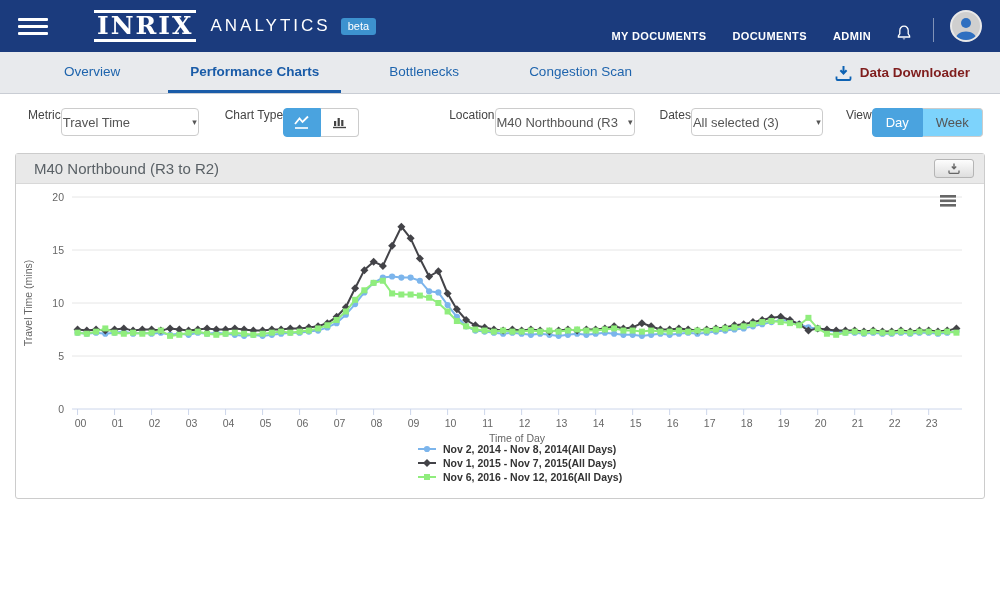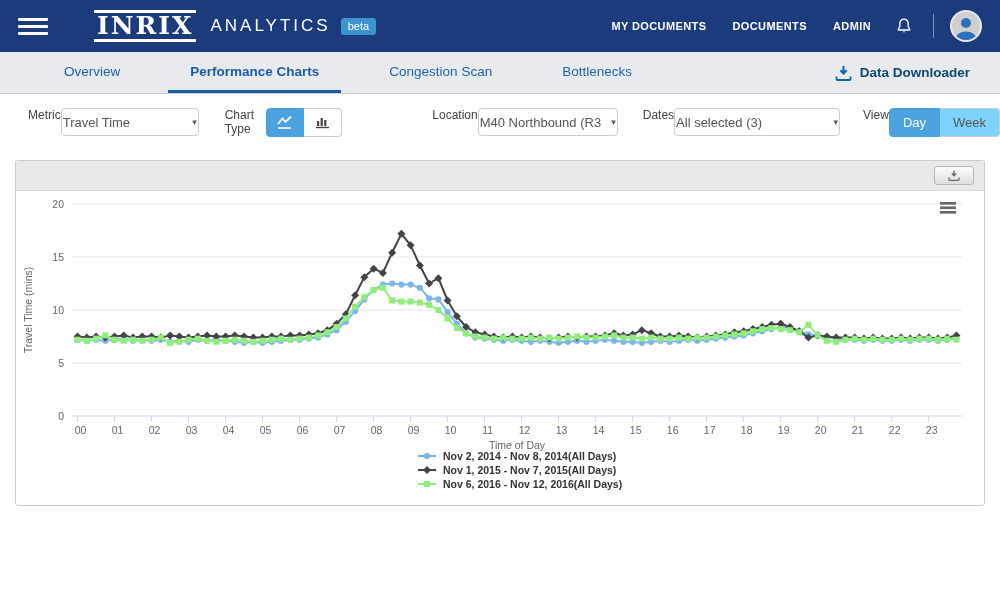--- a/index.html
+++ b/index.html
@@ -6,52 +6,52 @@
   html,body { width:1000px; height:600px; background:#fff; font-family:"Liberation Sans", sans-serif; overflow:hidden; }
 
   
   .navbar { height:52px; background:#1b3b7d; display:flex; align-items:center; padding:0 18px; }
   .hamburger { width:30px; cursor:pointer; margin-right:46px; }
   .hamburger div { height:3px; background:#fff; margin:4px 0; border-radius:1px; }
   .brand { display:flex; align-items:center; }
   .brand-logo { color:#fff; font-family:"DejaVu Serif", serif; font-weight:bold; font-size:25px; letter-spacing:2px; border-top:3px solid #fff; border-bottom:3px solid #fff; padding:0 3px; line-height:1.05; }
   .brand-suffix { color:#fff; font-size:17px; letter-spacing:3px; font-weight:300; margin-left:14px; }
   .beta-badge { background:#3d92cf; color:#fff; font-size:11px; padding:2px 7px 3px; border-radius:3px; margin-left:10px; }
-  .nav-right { margin-left:auto; display:flex; align-items:center; }
+  .nav-right { margin-left:auto; display:flex; align-items:flex-end; }
   .nav-link { color:#fff; font-size:11px; font-weight:bold; letter-spacing:.4px; margin-left:26px; cursor:pointer; }
   .bell { margin-left:24px; cursor:pointer; display:flex; }
   .nav-divider { width:1px; height:24px; background:rgba(255,255,255,.45); margin:0 16px 0 20px; }
   .avatar { width:32px; height:32px; border-radius:50%; background:#cfcfcf; border:2px solid #e9e9e9; display:flex; align-items:flex-end; justify-content:center; overflow:hidden; cursor:pointer; }
 
   
   .tabbar { height:42px; background:#e8eaed; border-bottom:1px solid #c9cdd4; display:flex; align-items:stretch; padding-left:42px; }
   .tab { display:flex; align-items:center; padding:0 22px; margin-right:26px; color:#1e64ad; font-size:13.5px; cursor:pointer; border-bottom:3px solid transparent; }
   .tab.active { color:#1a5ca8; border-bottom-color:#1a5ca8; font-weight:bold; }
-  .data-downloader { margin-left:auto; display:flex; align-items:center; padding-right:30px; color:#0c4a6e; font-size:13.5px; font-weight:bold; cursor:pointer; }
+  .data-downloader { margin-left:auto; display:flex; align-items:center; padding-right:30px; color:#7f1d1d; font-size:13.5px; font-weight:bold; cursor:pointer; }
   .data-downloader svg { margin-right:8px; }
 
   
   .filters { background:#fff; padding:14px 0 16px 28px; display:flex; }
   .fg { display:flex; flex-direction:row; }
   .fg-label { font-size:12px; color:#444; margin-bottom:8px; }
   .select { height:28px; border:1px solid #ccc; border-radius:4px; background:#fff; display:flex; align-items:center; padding:0 1px; font-size:13px; color:#555; cursor:pointer; }
   .select .caret { margin-left:auto; font-size:9px; color:#555; padding-left:8px; }
   .btn-group { display:flex; }
   .ct-btn { width:38px; height:29px; border:1px solid #ccc; background:#fff; display:flex; align-items:center; justify-content:center; cursor:pointer; }
   .ct-btn:first-child { border-radius:4px 0 0 4px; }
   .ct-btn:last-child { border-radius:0 4px 4px 0; border-left:none; }
   .ct-btn.active { background:#4aa3df; border-color:#4aa3df; }
   .view-btn { height:29px; padding:0 13px; border:1px solid #ccc; background:#7dd3fc; font-size:13px; color:#555; display:flex; align-items:center; cursor:pointer; }
   .view-btn:first-child { border-radius:4px 0 0 4px; }
   .view-btn:last-child { border-radius:0 4px 4px 0; border-left:none; }
   .view-btn.active { background:#4aa3df; border-color:#4aa3df; color:#fff; }
   .w-metric { width:138px; margin-right:26px; }
   .w-ctype { margin-right:90px; }
   .w-loc { width:140px; margin-right:25px; }
-  .w-dates { width:166px; margin-right:23px; }
+  .w-dates { width:132px; margin-right:23px; }
 
   
   .panel { margin:0 15px; border:1px solid #ccc; border-radius:3px; background:#fff; }
   .panel-header { height:30px; background:#e9e9e9; border-bottom:1px solid #d8d8d8; display:flex; align-items:center; padding:0 10px 0 18px; }
   .panel-title { font-size:15px; color:#5a6166; }
   .panel-dl-btn { margin-left:auto; width:40px; height:19px; border:1px solid #b5b5b5; border-radius:3px; background:linear-gradient(#fdfdfd,#dedede); display:flex; align-items:center; justify-content:center; cursor:pointer; }
   .panel-body { position:relative; padding:3px 0 2px; }
 </style>
 </head>
 <body>
@@ -83,22 +83,22 @@
           <circle cx="14" cy="9" r="5" fill="#2e6fc0"></circle>
           <path d="M3 27c0-6 5-9.5 11-9.5S25 21 25 27z" fill="#2e6fc0"></path>
         </svg>
     </div>
   </div>
 </div>
 
 <div class="tabbar">
   <div class="tab">Overview</div>
   <div class="tab active">Performance Charts</div>
+  <div class="tab">Bottlenecks</div>
   <div class="tab">Congestion Scan</div>
-  <div class="tab">Bottlenecks</div>
   <div class="data-downloader">
     <svg width="17" height="16" viewBox="0 0 17 16">
         <path d="M8.5 1v7M5.4 5.2l3.1 3.3 3.1-3.3" fill="none" stroke="#0d62b3" stroke-width="2"></path>
         <path d="M1.5 11.5v2.5a1 1 0 0 0 1 1h12a1 1 0 0 0 1-1v-2.5" fill="none" stroke="#0d62b3" stroke-width="1.8"></path>
       </svg>
     <span>Data Downloader</span>
   </div>
 </div>
 
 <div class="filters">
@@ -146,20 +146,21 @@
     <span class="fg-label">View</span>
     <div class="btn-group">
       <div class="view-btn active">Day</div>
       <div class="view-btn">Week</div>
     </div>
   </div>
 </div>
 
 <div class="panel">
   <div class="panel-header">
+    <span class="panel-title">M40 Northbound (R3 to R2)</span>
     <div class="panel-dl-btn">
       <svg width="12" height="11" viewBox="0 0 12 11">
           <path d="M6 0.5v5M3.8 3.5 6 5.8 8.2 3.5" fill="none" stroke="#666" stroke-width="1.4"></path>
           <path d="M1 7.5v2a0.8 0.8 0 0 0 .8.8h8.4a0.8 0.8 0 0 0 .8-.8v-2" fill="none" stroke="#666" stroke-width="1.3"></path>
         </svg>
     </div>
   </div>
   <div class="panel-body">
     <svg id="chart-svg" width="966" height="305" viewBox="0 0 966 305">
         <text x="48" y="226" text-anchor="end" fill="#666" font-size="10.5">0</text>

